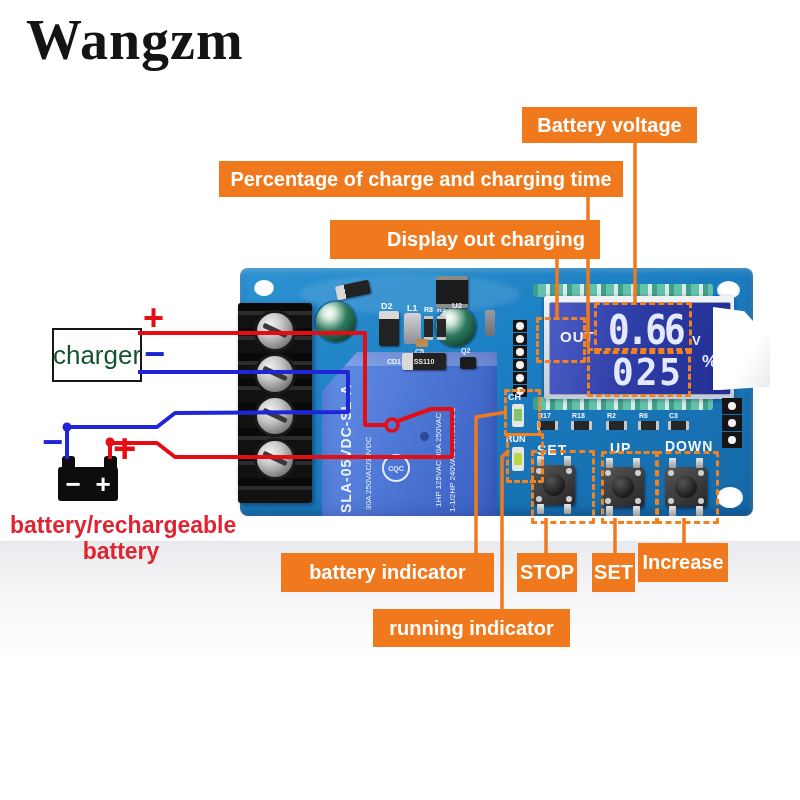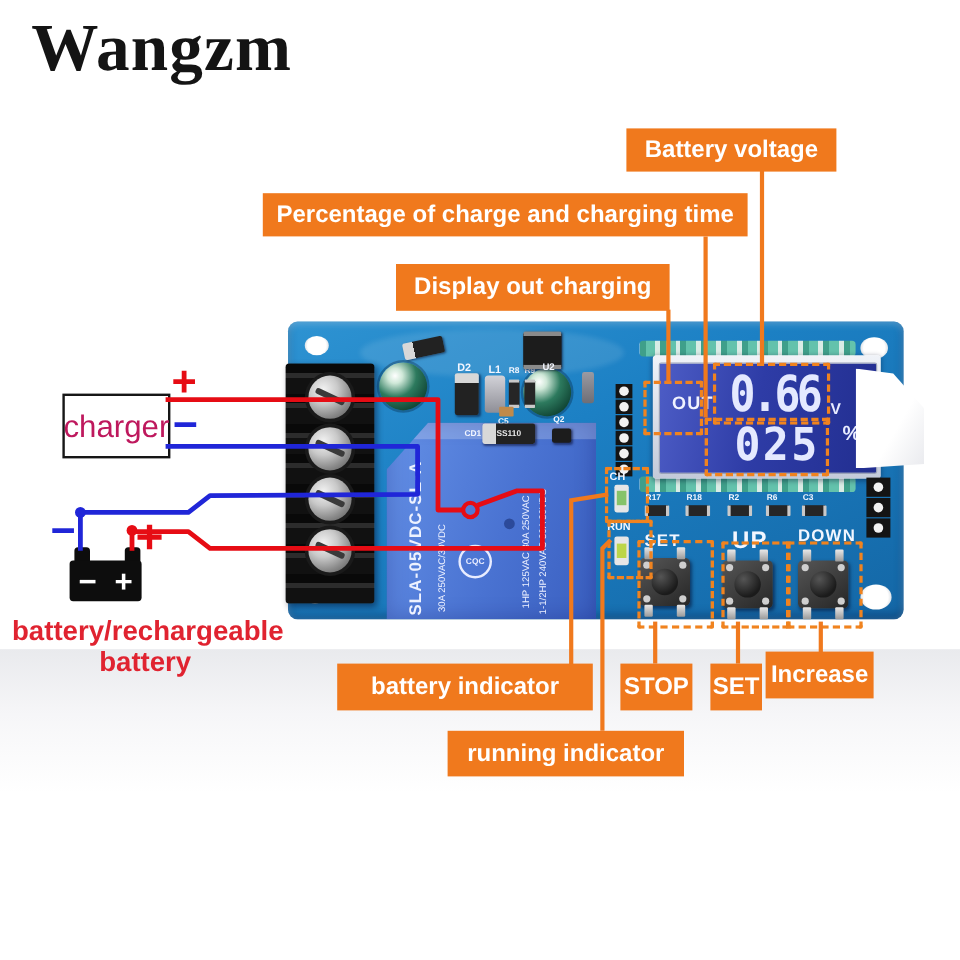--- a/index.html
+++ b/index.html
@@ -77,21 +77,21 @@
   .band-t{background:linear-gradient(180deg,#d8d8d8 0 24%,#222 24%);}
   .res{background:#262626;border-left:3px solid #c9c9c9;border-right:3px solid #c9c9c9;border-radius:1px;}
   .hcell{background:#141414;display:flex;align-items:center;justify-content:center;}
   .hcell::after{content:"";width:8px;height:8px;border-radius:50%;background:#f2f2f2;}
 
   
   .dash{border:3px dashed #f0831f;z-index:6;border-radius:2px;}
 
   
   .charger-box{left:52px;top:328px;width:86px;height:50px;background:#ffffff;border:2px solid #161616;
-        display:flex;align-items:center;justify-content:center;font-size:26px;color:#be185d;z-index:4;}
+        display:flex;align-items:center;justify-content:center;font-size:26px;color:#14532d;z-index:4;}
   .sign{font-weight:bold;z-index:5;line-height:1;}
   .bat-body{left:58px;top:467px;width:60px;height:34px;background:#0d0d0d;border-radius:3px;z-index:4;
         display:flex;align-items:center;justify-content:space-around;color:#ffffff;font-size:26px;font-weight:bold;}
   .bat-nub{width:13px;height:13px;background:#0d0d0d;border-radius:3px 3px 0 0;z-index:4;}
   .caption{left:10px;top:512px;width:222px;text-align:center;color:#e02330;font-weight:bold;
         font-size:23px;line-height:1.15;white-space:pre-line;z-index:5;}
 
   svg.overlay{position:absolute;left:0;top:0;z-index:7;pointer-events:none;}
 </style>
 </head>
@@ -199,21 +199,21 @@
     <div class="abs silk" style="left:268px;top:124px;font-size:9px;">CH</div>
     <div class="abs" style="left:272px;top:136px;width:12px;height:23px;background:#e6e6e6;border-radius:2px;">
       <div class="abs" style="left:2px;top:5px;width:8px;height:12px;background:#86c36a;"></div>
     </div>
     <div class="abs silk" style="left:266px;top:166px;font-size:9px;">RUN</div>
     <div class="abs" style="left:272px;top:179px;width:12px;height:24px;background:#e6e6e6;border-radius:2px;">
       <div class="abs" style="left:2px;top:6px;width:8px;height:12px;background:#bcd648;"></div>
     </div>
 
     <div class="abs silk" style="left:297px;top:174px;font-size:14px;letter-spacing:1px;">SET</div>
-    <div class="abs silk" style="left:370px;top:172px;font-size:20px;letter-spacing:1px;">UP</div>
+    <div class="abs silk" style="left:370px;top:172px;font-size:14px;letter-spacing:1px;">UP</div>
     <div class="abs silk" style="left:425px;top:170px;font-size:14px;letter-spacing:1px;">DOWN</div>
 
     <div class="abs tact" style="left:293px;top:197px;">
       <div class="leg" style="left:4px;top:-9px;"></div>
       <div class="leg" style="right:4px;top:-9px;"></div>
       <div class="leg" style="left:4px;bottom:-9px;"></div>
       <div class="leg" style="right:4px;bottom:-9px;"></div>
       <div class="pin4" style="left:3px;top:3px;"></div>
         <div class="pin4" style="right:3px;top:3px;"></div>
       <div class="pin4" style="left:3px;bottom:3px;"></div>
@@ -269,21 +269,21 @@
   <div class="abs dash" style="left:594px;top:302px;width:92px;height:46px;"></div>
   <div class="abs dash" style="left:587px;top:348px;width:98px;height:43px;"></div>
   <div class="abs dash" style="left:504px;top:389px;width:31px;height:41px;"></div>
   <div class="abs dash" style="left:506px;top:433px;width:32px;height:44px;"></div>
   <div class="abs dash" style="left:531px;top:450px;width:58px;height:68px;"></div>
   <div class="abs dash" style="left:601px;top:451px;width:51px;height:67px;"></div>
   <div class="abs dash" style="left:656px;top:451px;width:57px;height:67px;"></div>
 
   <div class="abs callout" style="left:522px;top:107px;width:175px;height:36px;">Battery voltage</div>
   <div class="abs callout" style="left:219px;top:161px;width:404px;height:36px;font-size:20px;">Percentage of charge and charging time</div>
-  <div class="abs callout" style="left:330px;top:220px;width:228px;height:39px;">Display out charging</div>
+  <div class="abs callout" style="left:330px;top:220px;width:228px;height:39px;padding-left:42px;">Display out charging</div>
   <div class="abs callout" style="left:281px;top:553px;width:213px;height:39px;">battery indicator</div>
   <div class="abs callout" style="left:517px;top:553px;width:60px;height:39px;">STOP</div>
   <div class="abs callout" style="left:592px;top:553px;width:43px;height:39px;">SET</div>
   <div class="abs callout" style="left:638px;top:543px;width:90px;height:39px;">Increase</div>
   <div class="abs callout" style="left:373px;top:609px;width:197px;height:38px;">running indicator</div>
 
   <div class="abs charger-box">charger</div>
   <div class="abs sign" style="left:143px;top:300px;font-size:36px;color:#e60c14;">+</div>
   <div class="abs sign" style="left:144px;top:336px;font-size:36px;color:#2026d8;">−</div>
   <div class="abs sign" style="left:42px;top:424px;font-size:36px;color:#2026d8;">−</div>

